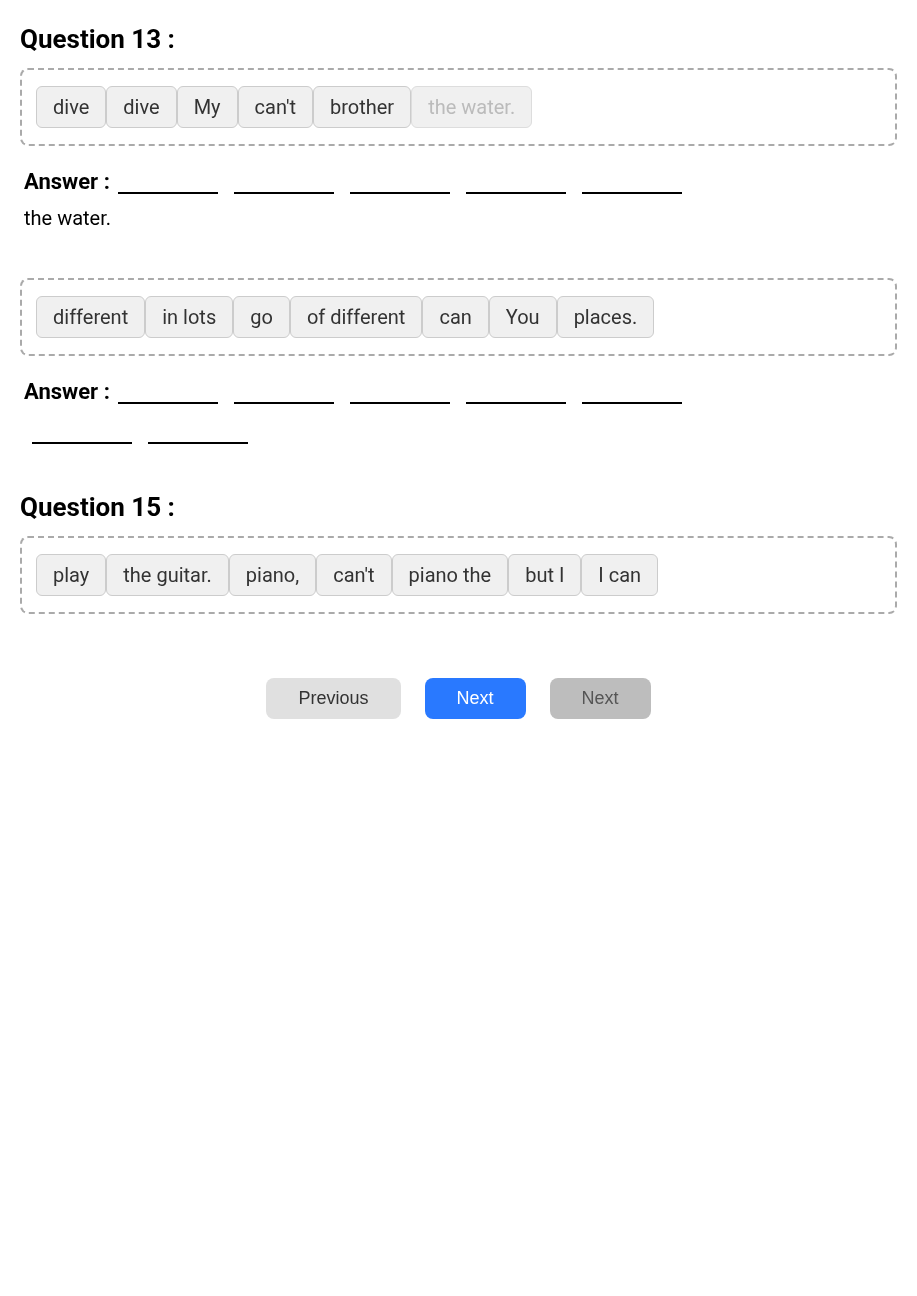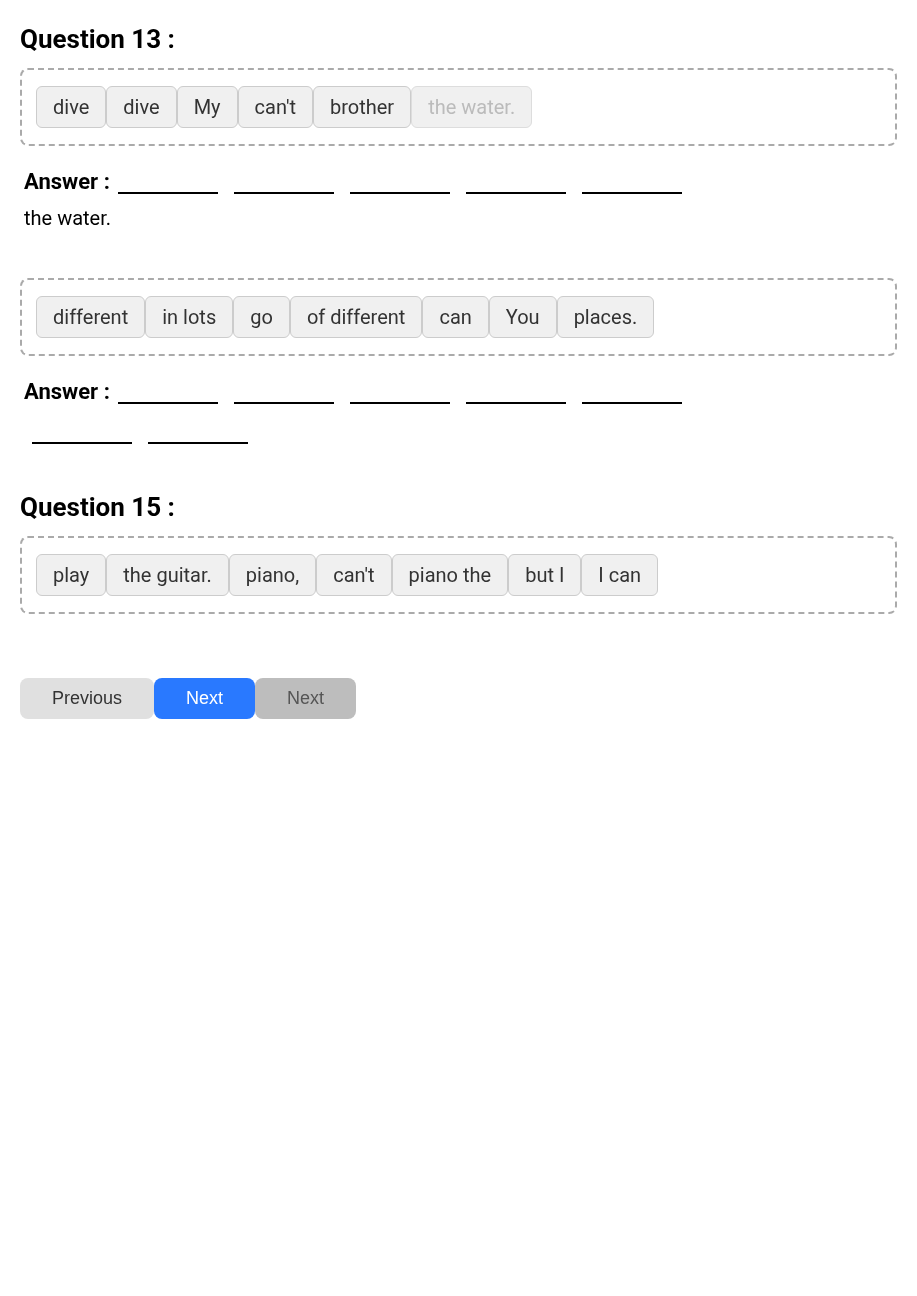--- a/index.html
+++ b/index.html
@@ -84,22 +84,22 @@
     .answer-second-line {
       display: flex;
       flex-wrap: wrap;
       align-items: flex-end;
       gap: 0px;
       margin-top: 12px;
     }
 
     .bottom-nav {
       display: flex;
-      justify-content: flex-start;
-      gap: 0;
+      justify-content: center;
+      gap: 24px;
       padding-top: 16px;
     }
 
     .nav-btn {
       padding: 10px 32px;
       border-radius: 8px;
       font-size: 18px;
       border: none;
       cursor: pointer;
     }

